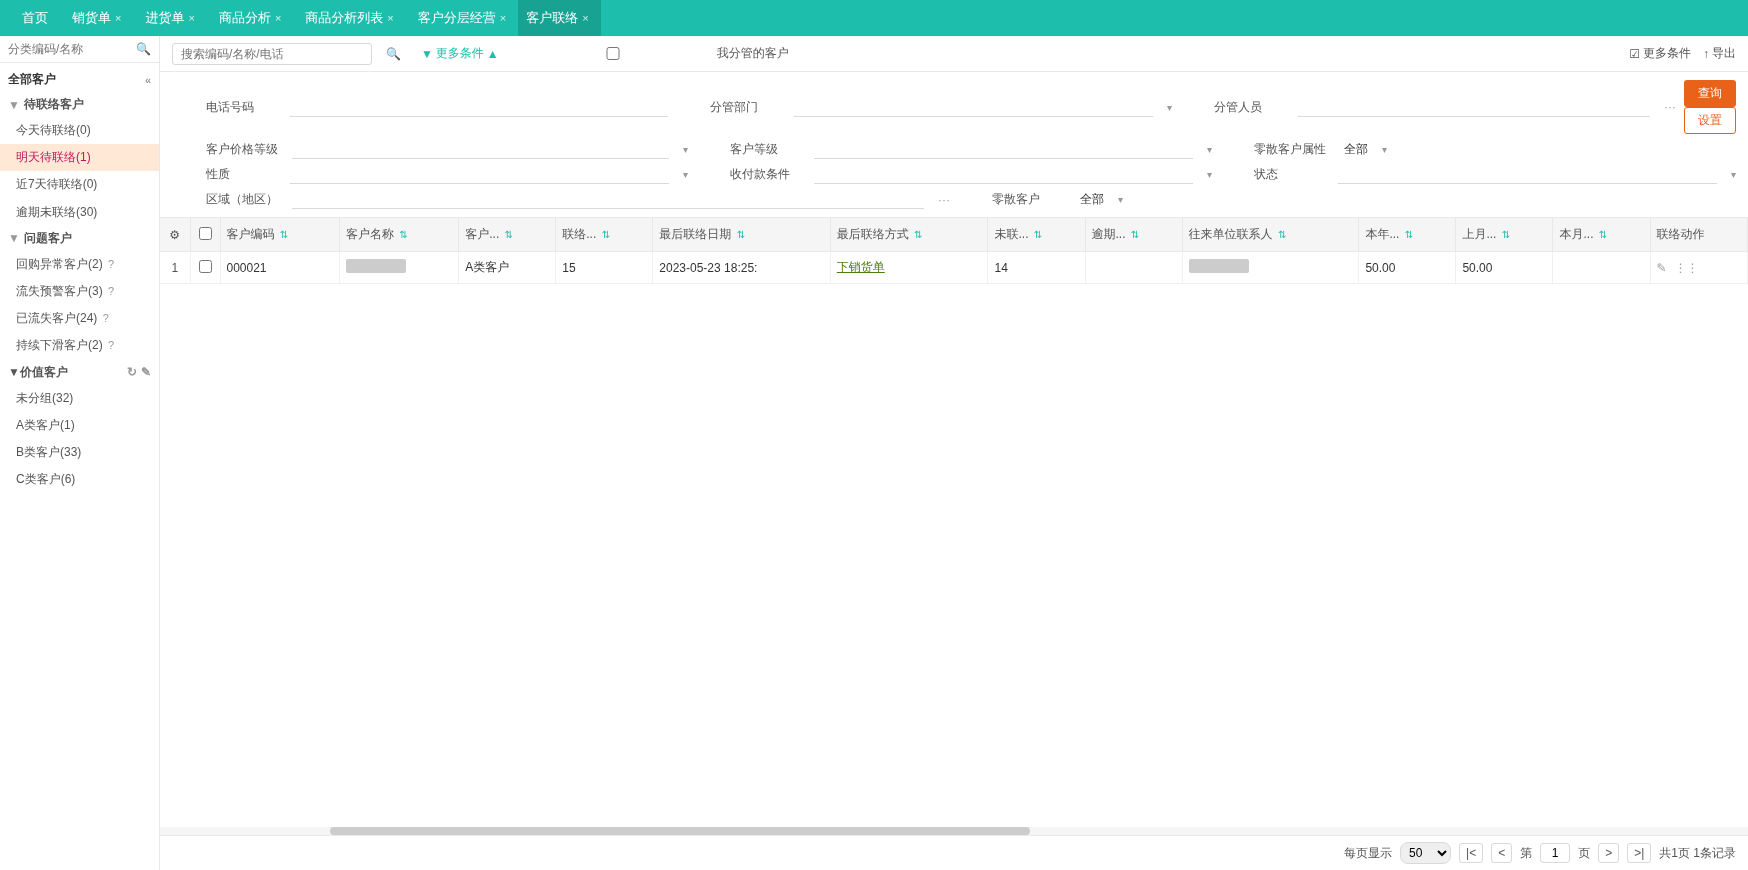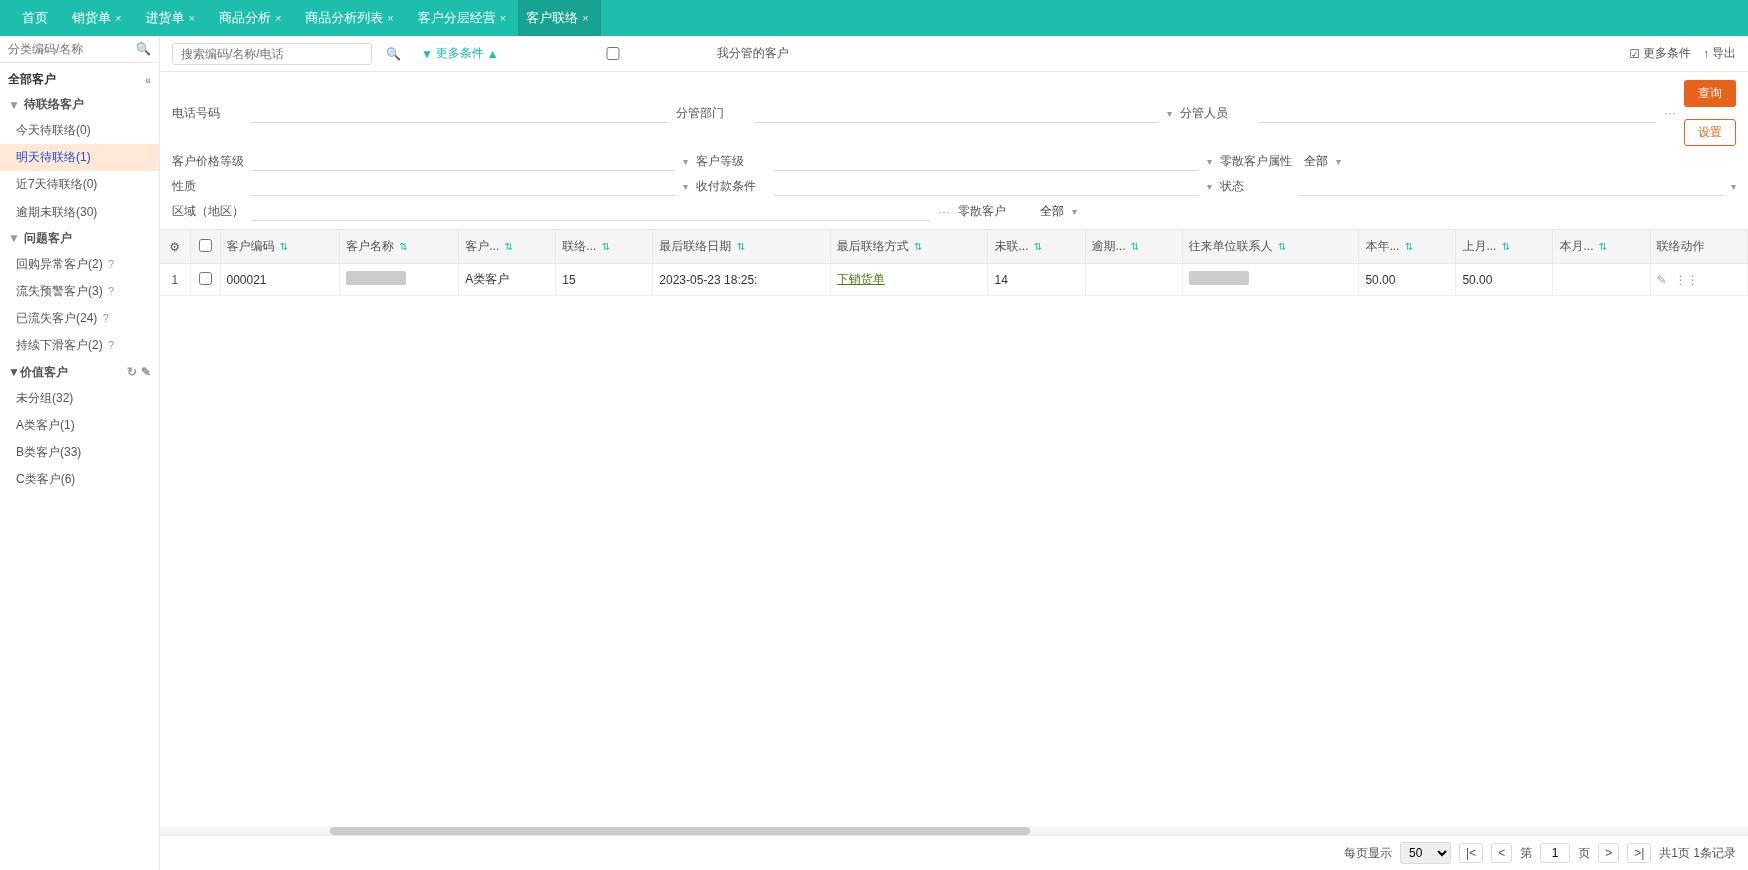--- a/index.html
+++ b/index.html
@@ -79,21 +79,21 @@
       font-weight: bold;
     }
     .sidebar-sub-title .arrow { margin-right: 4px; color: #999; }
     .sidebar-item {
       padding: 4px 8px 4px 16px;
       font-size: 12px;
       color: #555;
       cursor: pointer;
       line-height: 1.6;
     }
-    .sidebar-item.active { background: #ffe8d6; color: #1d4ed8; }
+    .sidebar-item.active { background: #ffe8d6; color: #be185d; }
     .sidebar-icon-row {
       display: flex;
       align-items: center;
       padding: 4px 8px;
       font-size: 12px;
       color: #555;
       font-weight: bold;
     }
     .sidebar-icon-row .icons { margin-left: auto; display: flex; gap: 4px; color: #999; }
 
@@ -168,21 +168,22 @@
       display: flex;
       align-items: center;
       gap: 8px;
       margin-bottom: 6px;
     }
     .adv-filter-row:last-child { margin-bottom: 0; }
     .filter-field {
       display: flex;
       align-items: center;
       flex: 1;
-      gap: 8px;
+      gap: 14px;
+      margin-left: 34px;
     }
     .filter-field label {
       font-size: 12px;
       color: #555;
       white-space: nowrap;
       min-width: 70px;
     }
     .filter-field input, .filter-field select {
       border: none;
       border-bottom: 1px solid #d9d9d9;
@@ -213,21 +214,21 @@
       border: 1px solid #e8621a;
       border-radius: 3px;
       padding: 4px 12px;
       font-size: 12px;
       cursor: pointer;
       white-space: nowrap;
     }
     .btn-group-right {
       display: flex;
       flex-direction: column;
-      gap: 12px;
+      gap: 0;
       margin-left: auto;
     }
 
     
     .table-area {
       flex: 1;
       background: #fff;
       overflow: auto;
       margin: 0;
     }
@@ -276,21 +277,21 @@
       padding: 6px 12px;
       display: flex;
       align-items: center;
       justify-content: flex-end;
       gap: 8px;
       font-size: 12px;
       color: #555;
     }
     .footer-select {
       border: 1px solid #d9d9d9;
-      border-radius: 3px;
+      border-radius: 8px;
       padding: 2px 4px;
       font-size: 12px;
       outline: none;
     }
     .page-btn {
       background: none;
       border: 1px solid #d9d9d9;
       border-radius: 3px;
       padding: 2px 6px;
       cursor: pointer;

